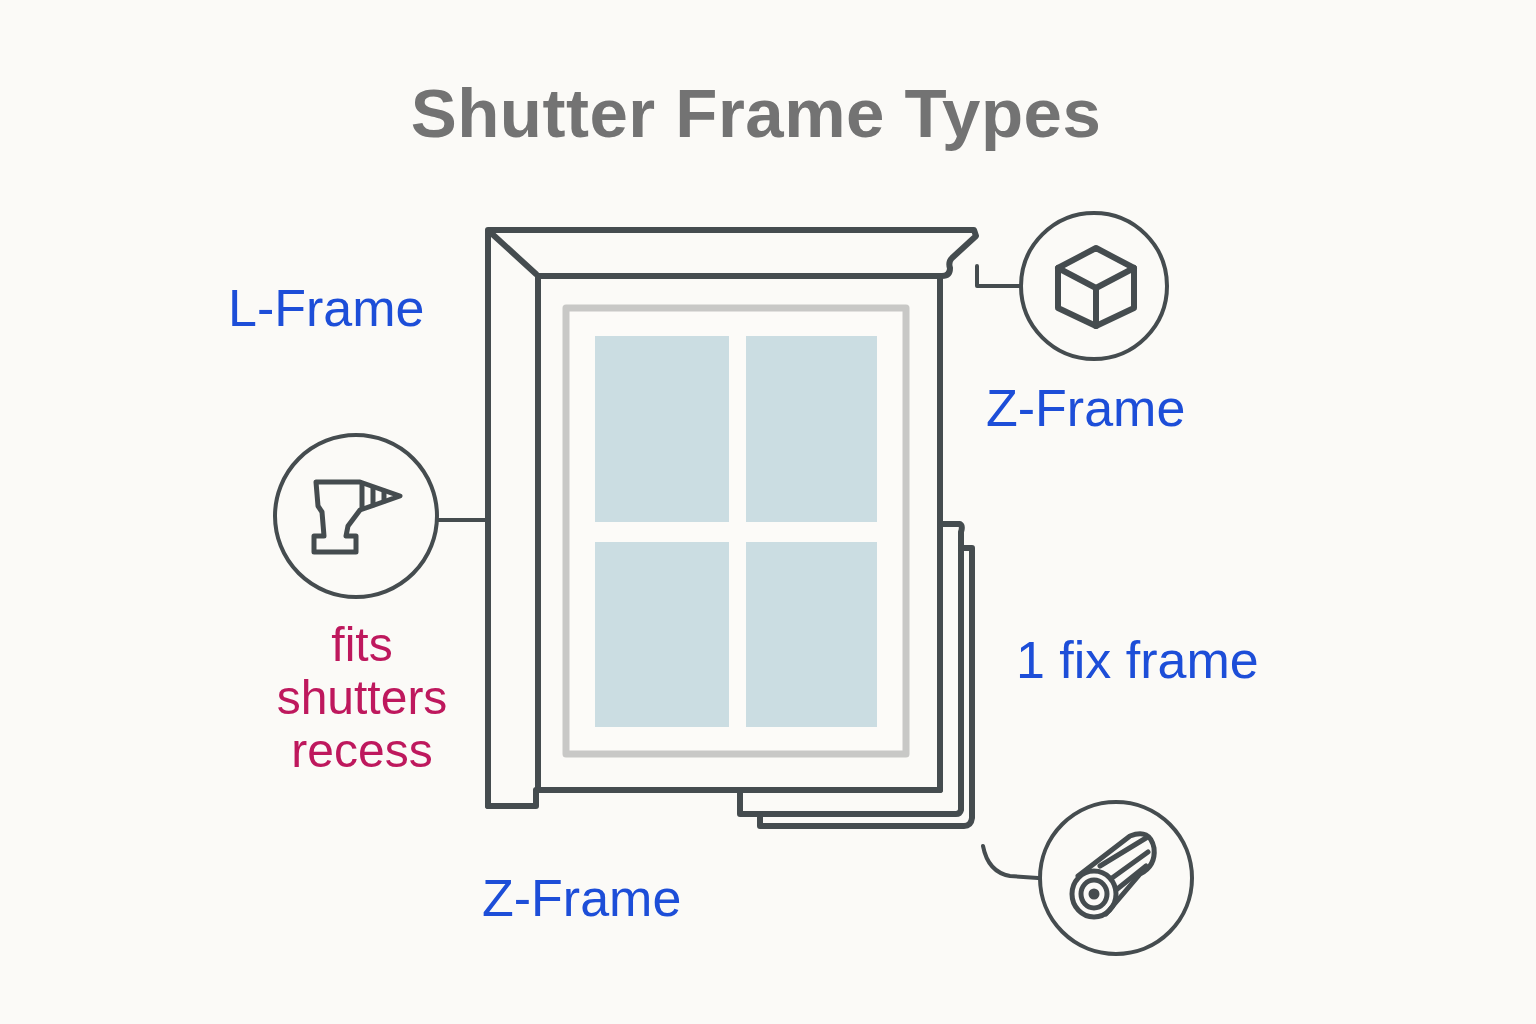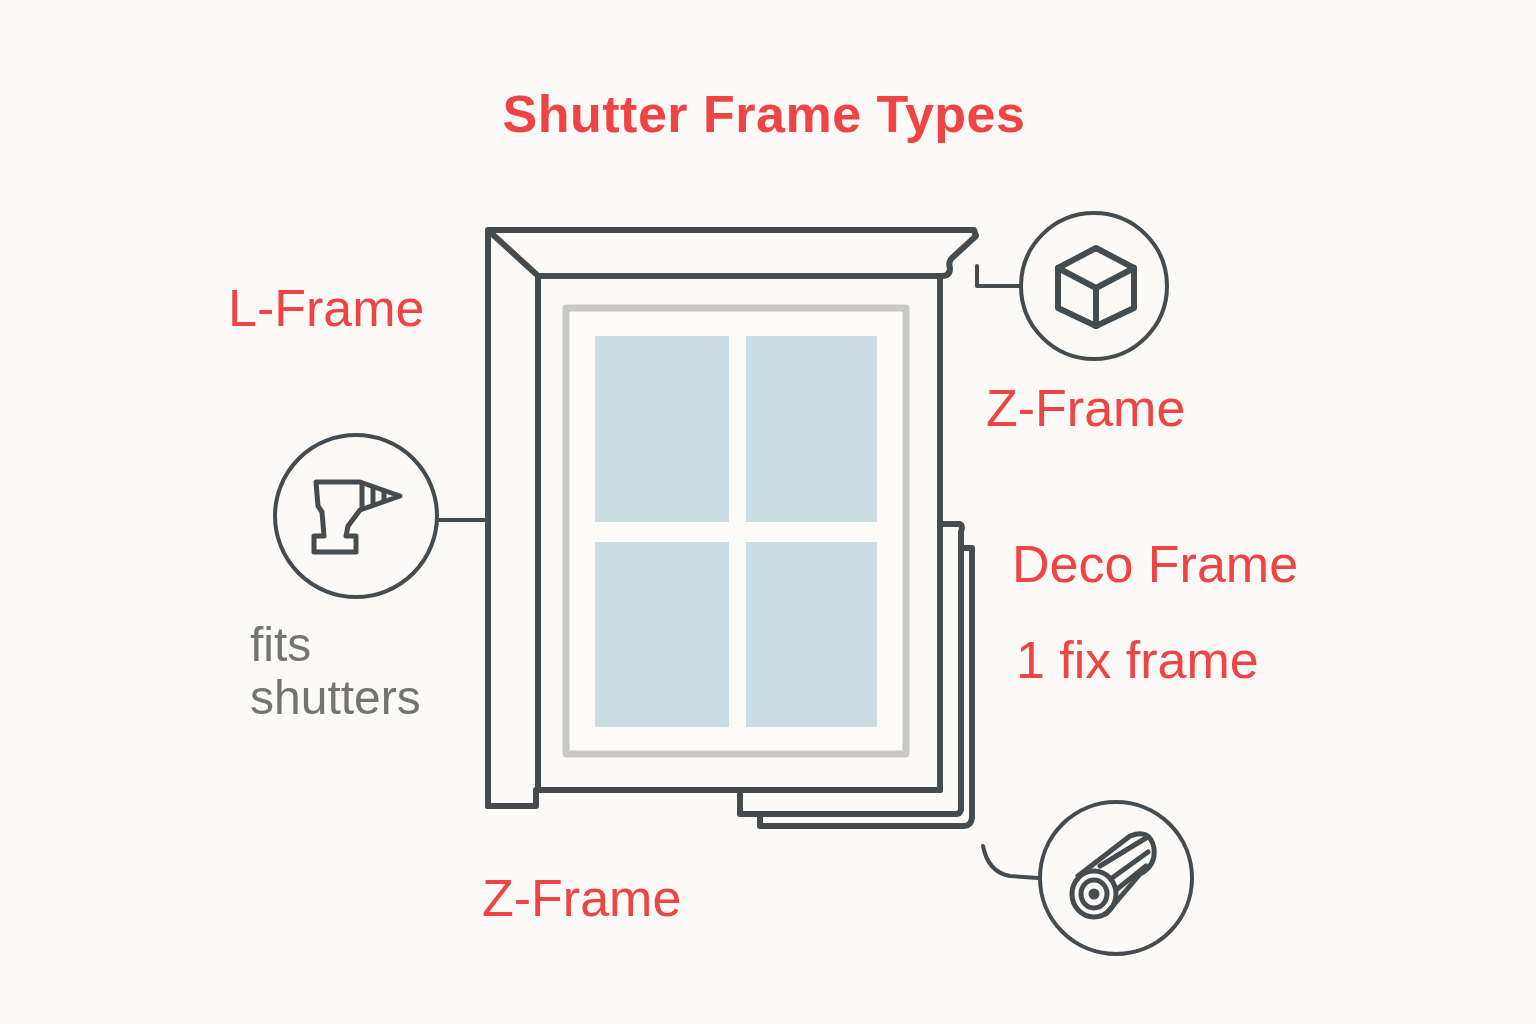--- a/index.html
+++ b/index.html
@@ -13,52 +13,52 @@
     .canvas {
       position: relative;
       width: 1536px;
       height: 1024px;
       background: #fbfaf7;
       color: #454c4f;
       font-family: "Liberation Sans", "DejaVu Sans", sans-serif;
     }
     .title {
       position: absolute;
-      left: 12px;
+      left: 4px;
       top: 66px;
       width: 1504px;
       text-align: center;
-      font-size: 52px;
+      font-size: 69px;
       font-weight: bold;
       letter-spacing: 0.5px;
-      color: #ef4444;
+      color: #737373;
       line-height: 96px;
     }
     .label {
       position: absolute;
       font-size: 52px;
-      color: #ef4444;
+      color: #1d4ed8;
       line-height: 60px;
       white-space: nowrap;
     }
     .lframe { left: 228px; top: 278px; }
     .zframe-right { left: 986px; top: 378px; }
     .zframe-bottom { left: 482px; top: 868px; }
     .deco { left: 1012px; top: 534px; }
     .step1 { left: 1016px; top: 630px; }
     .step2 { left: 1016px; top: 698px; }
     .note {
       position: absolute;
-      left: 250px;
+      left: 260px;
       top: 618px;
       width: 204px;
-      text-align: left;
+      text-align: center;
       font-size: 48px;
       line-height: 53px;
-      color: #737373;
+      color: #be185d;
     }
     .note span { display: block; }
     svg.diagram {
       position: absolute;
       left: 0;
       top: 0;
       width: 1536px;
       height: 1024px;
     }
   </style>
@@ -135,21 +135,21 @@
         <line x1="1100" y1="866" x2="1146" y2="838"></line>
         <line x1="1112" y1="878" x2="1148" y2="852"></line>
         <line x1="1116" y1="890" x2="1146" y2="866"></line>
       </g>
     </g>
   </svg>
 
   <div class="label lframe">L-Frame</div>
   <div class="label zframe-right">Z-Frame</div>
   <div class="label zframe-bottom">Z-Frame</div>
-  <div class="label deco">Deco Frame</div>
   <div class="label step1">1 fix frame</div>
 
   <div class="note">
     <span>fits</span>
     <span>shutters</span>
+    <span>recess</span>
   </div>
 
 </div>
 
 </body></html>

